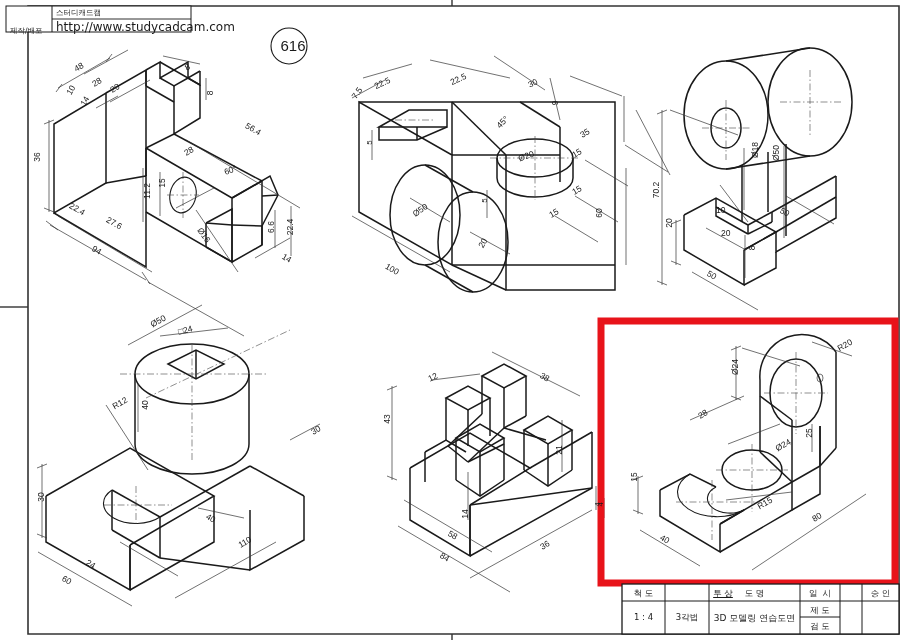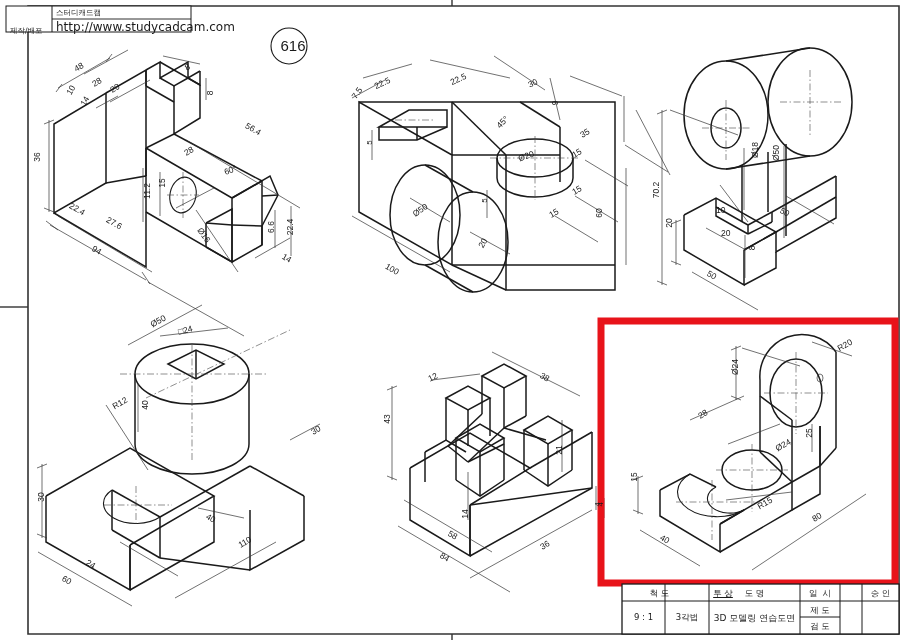--- a/index.html
+++ b/index.html
@@ -426,25 +426,25 @@
 <div style="position:absolute;left:837px;top:340px;font-size:8.5px;transform:rotate(-30deg);">R20</div>
 <div style="position:absolute;left:698px;top:409px;font-size:8.5px;transform:rotate(-30deg);">28</div>
 <div style="position:absolute;left:804px;top:428px;font-size:8.5px;transform:rotate(-90deg);">25</div>
 <div style="position:absolute;left:775px;top:440px;font-size:8.5px;transform:rotate(-30deg);">Ø24</div>
 <div style="position:absolute;left:629px;top:472px;font-size:8.5px;transform:rotate(-90deg);">15</div>
 <div style="position:absolute;left:757px;top:498px;font-size:8.5px;transform:rotate(-30deg);">R15</div>
 <div style="position:absolute;left:660px;top:534px;font-size:8.5px;transform:rotate(30deg);">40</div>
 <div style="position:absolute;left:812px;top:512px;font-size:8.5px;transform:rotate(-30deg);">80</div>
 <div style="position:absolute;left:598px;top:500px;font-size:7.5px;transform:rotate(-90deg);">4</div>
 
-<div style="position:absolute;left:622px;top:588px;width:43px;text-align:center;font-size:8.5px;font-family:'DejaVu Sans',sans-serif;margin-left:16px;">척 도</div>
+<div style="position:absolute;left:622px;top:588px;width:43px;text-align:center;font-size:8.5px;font-family:'DejaVu Sans',sans-serif;">척 도</div>
 <div style="position:absolute;left:701px;top:588px;width:44px;text-align:center;font-size:8.5px;font-family:'DejaVu Sans',sans-serif;text-decoration:underline;">투 상</div>
 <div style="position:absolute;left:709px;top:588px;width:91px;text-align:center;font-size:8.5px;font-family:'DejaVu Sans',sans-serif;">도    명</div>
 <div style="position:absolute;left:800px;top:588px;width:40px;text-align:center;font-size:8.5px;font-family:Liberation Mono, monospace;">일 시</div>
 <div style="position:absolute;left:862px;top:588px;width:37px;text-align:center;font-size:8.5px;font-family:'DejaVu Sans',sans-serif;">승 인</div>
 
-<div style="position:absolute;left:622px;top:612px;width:43px;text-align:center;font-size:8.5px;font-family:'DejaVu Sans',sans-serif;">9 : 1</div>
+<div style="position:absolute;left:622px;top:612px;width:43px;text-align:center;font-size:8.5px;font-family:'DejaVu Sans',sans-serif;">1 : 4</div>
 <div style="position:absolute;left:665px;top:612px;width:44px;text-align:center;font-size:8.5px;font-family:'DejaVu Sans',sans-serif;">3각법</div>
 <div style="position:absolute;left:709px;top:612px;width:91px;text-align:center;font-size:9px;font-family:'DejaVu Sans',sans-serif;">3D 모델링 연습도면</div>
 <div style="position:absolute;left:800px;top:605px;width:40px;text-align:center;font-size:8.5px;font-family:'DejaVu Sans',sans-serif;">제 도</div>
 <div style="position:absolute;left:800px;top:621px;width:40px;text-align:center;font-size:8.5px;font-family:'DejaVu Sans',sans-serif;">검 도</div>
 
 </div>
 
 </body></html>

